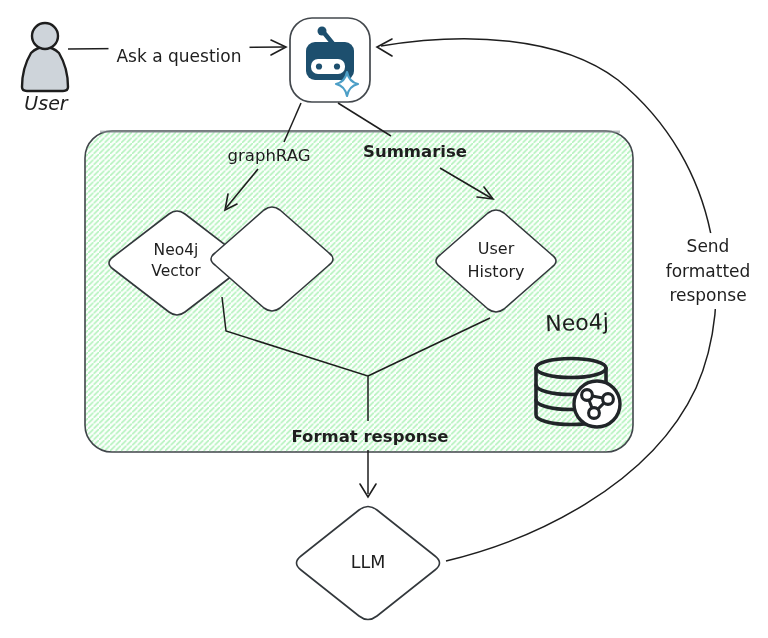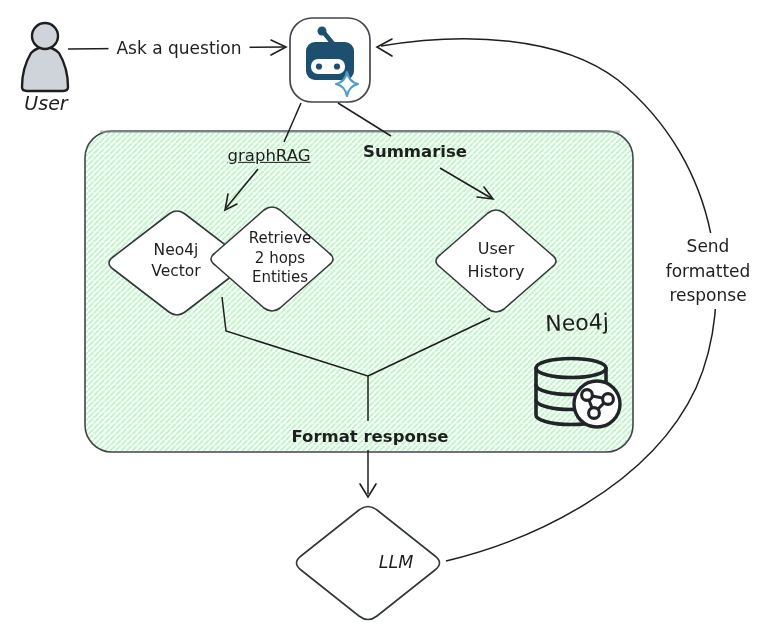--- a/index.html
+++ b/index.html
@@ -7,21 +7,21 @@
     position:relative;width:768px;height:638px;background:#ffffff;overflow:hidden;
     font-family:"DejaVu Sans",sans-serif;color:#1e1e1e;
   }
   .stage svg{position:absolute;left:0;top:0;}
   .label{
     position:absolute;transform:translate(-50%,-50%);
     text-align:center;white-space:pre-line;color:#1e1e1e;
     font-family:"DejaVu Sans",sans-serif;line-height:1.35;
   }
   .masked{background:#ffffff;padding:1px 8px;}
-  .it{font-style:italic;margin-left:28px;}
+  .it{}
 </style>
 </head>
 <body>
 
 <div class="stage">
 
   <svg width="768" height="638" viewBox="0 0 768 638">
     <defs>
       <pattern id="hatch" width="5.5" height="5.5" patternUnits="userSpaceOnUse">
         <rect width="5.5" height="5.5" fill="#fbfffc"></rect>
@@ -86,32 +86,29 @@
     <path d="M360 484 L368 497 L376 484" fill="none" stroke="#1e1e1e" stroke-width="1.6" stroke-linecap="round"></path>
 
     <path d="M377 510 L435 556 Q444 563 435 570 L377 616 Q368 623 359 616 L301 570 Q292 563 301 556 L359 510 Q368 503 377 510 Z" fill="#ffffff" stroke="#33383c" stroke-width="1.6"></path>
 
     <path d="M446 561 C 530 541, 650 487, 696 388 C 735 300, 722 165, 618 80 C 560 36, 465 32, 381 46" fill="none" stroke="#1e1e1e" stroke-width="1.5"></path>
     <path d="M392 39 L377 47 L392 56" fill="none" stroke="#1e1e1e" stroke-width="1.6" stroke-linecap="round"></path>
   </svg>
 
   <div class="label" style="left:46px;top:104px;font-size:19px;font-style:italic;">User</div>
 
-  <div class="label masked" style="left:179px;top:48px;font-size:17px;">Ask a question</div>
+  <div class="label masked" style="left:179px;top:56px;font-size:17px;">Ask a question</div>
 
-  <div class="label" style="left:269px;top:156px;font-size:16.5px;text-decoration:underline;">graphRAG</div>
+  <div class="label" style="left:269px;top:156px;font-size:16.5px;">graphRAG</div>
 
   <div class="label" style="left:415px;top:152px;font-size:16.5px;font-weight:bold;">Summarise</div>
 
   <div class="label" style="left:176px;top:261px;font-size:15.5px;">Neo4j
 Vector</div>
 
-  <div class="label" style="left:280px;top:258px;font-size:15px;line-height:1.3;">Retrieve
-2 hops
-Entities</div>
 
   <div class="label" style="left:496px;top:260px;font-size:16px;line-height:1.45;">User
 History</div>
 
   <div class="label" style="left:577px;top:323px;font-size:22px;transform:translate(-50%,-50%) rotate(-2deg);">Neo4j</div>
 
   <div class="label" style="left:370px;top:437px;font-size:16.5px;font-weight:bold;">Format response</div>
 
   <div class="label it" style="left:368px;top:563px;font-size:17.5px;">LLM</div>
 

